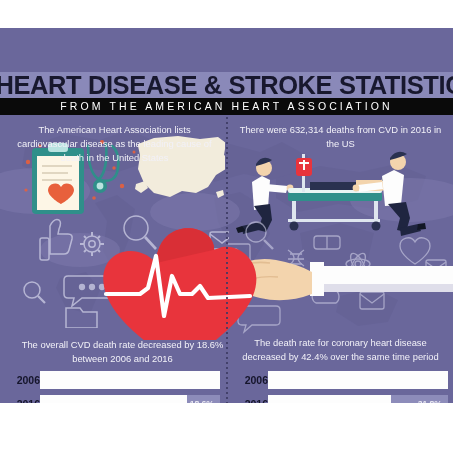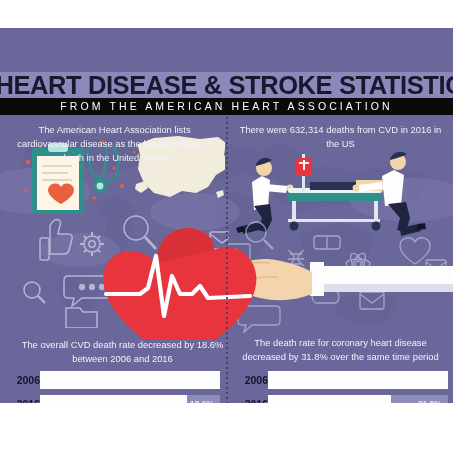--- a/index.html
+++ b/index.html
@@ -273,21 +273,21 @@
                  C76,96 120,70 120,40 C120,24 106,14 94,16 Z" transform="translate(-2,-2) scale(1.32)" fill="#e8343c"></path>
         <path d="M88,18 C88,2 64,-4 52,8 C46,14 44,22 44,28" transform="translate(-2,-2) scale(1.32)" fill="#d92f36"></path>
       </g>
 
       <polyline points="6,66 40,66 48,60 56,28 64,88 72,48 80,66 92,66 100,58 108,70 150,68" fill="none" stroke="#ffffff" stroke-width="4.2" stroke-linecap="round" stroke-linejoin="round"></polyline>
     </svg>
 
     <div class="copy" id="copy-tl">The American Heart Association lists cardiovascular disease as the leading cause of death in the United States</div>
     <div class="copy" id="copy-tr">There were 632,314 deaths from CVD in 2016 in the US</div>
     <div class="copy" id="copy-bl">The overall CVD death rate decreased by 18.6% between 2006 and 2016</div>
-    <div class="copy" id="copy-br">The death rate for coronary heart disease decreased by 31.8% over the same time period</div>
+    <div class="copy" id="copy-br">The death rate for coronary heart disease decreased by 42.4% over the same time period</div>
 
     <div id="divider"></div>
 
     <div id="titleband"></div>
     <div id="titletext">HEART DISEASE &amp; STROKE STATISTICS</div>
     <div id="subband"></div>
     <div id="subtext">FROM THE AMERICAN HEART ASSOCIATION</div>
 
     <div class="chart" id="chart-left">
       <div class="row">

